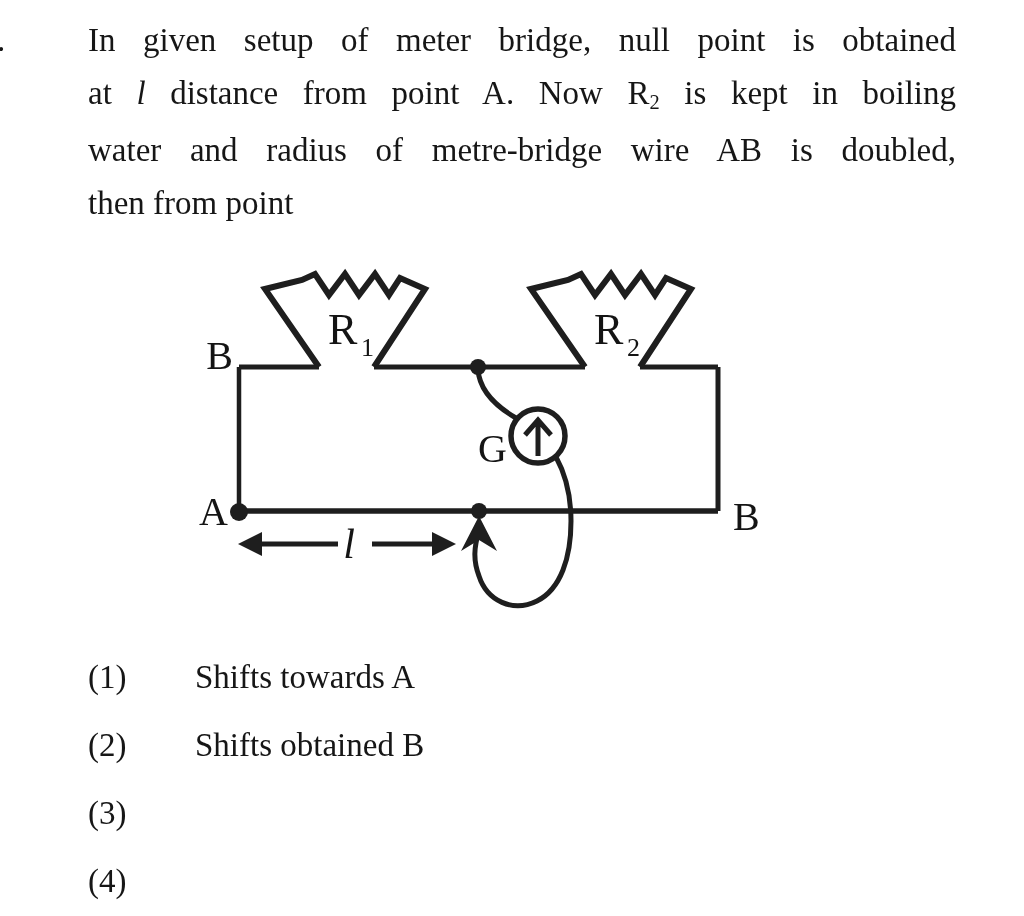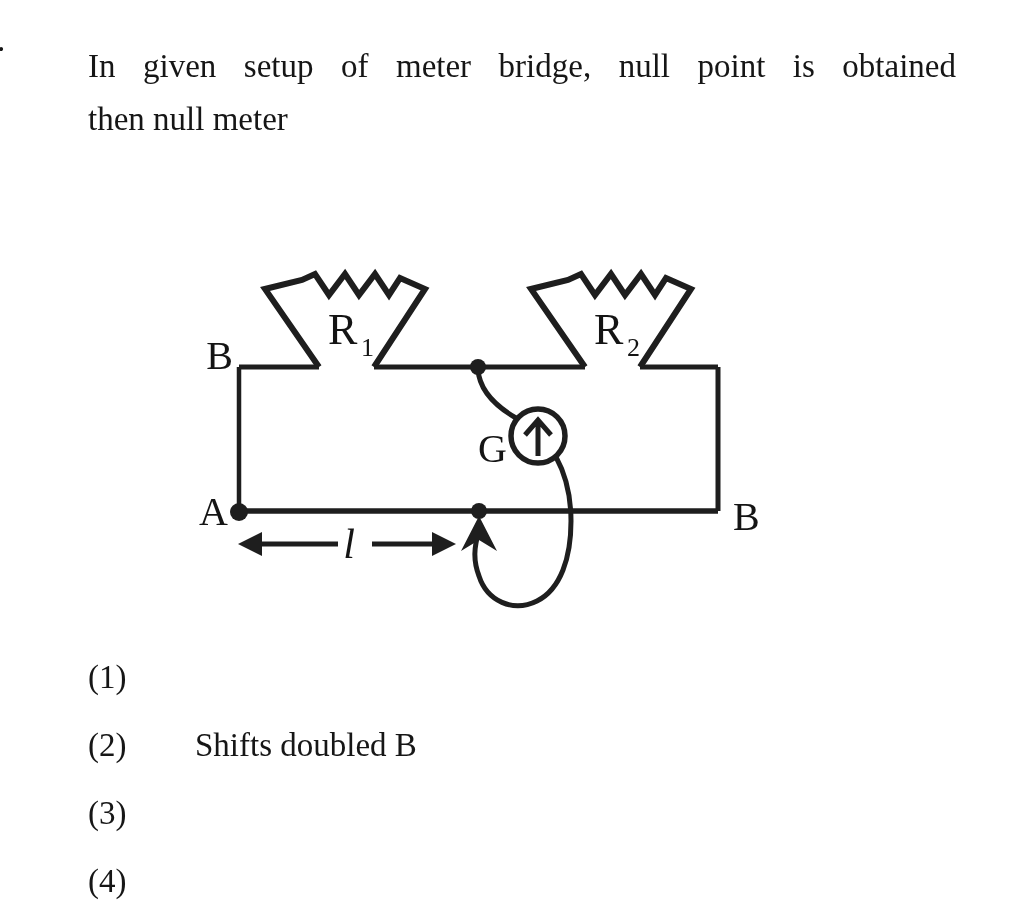--- a/index.html
+++ b/index.html
@@ -15,21 +15,21 @@
   }
   .num-fragment {
     position: absolute; left: -3px; top: 14px;
     font-size: 33px; line-height: 53px;
   }
   .question {
     position: absolute; left: 88px; top: 14px; width: 868px;
     font-size: 33px; line-height: 53px;
   }
   .q-line { white-space: normal; }
-  .q-line.just { text-align: justify; text-align-last: justify; margin-top: 26px; }
+  .q-line.just { text-align: justify; text-align-last: justify; }
   .q-line i { font-style: italic; }
   .q-line sub.r-sub {
     font-size: 0.62em;
     vertical-align: baseline;
     position: relative; top: 0.22em;
   }
   .diagram {
     position: absolute; left: 185px; top: 250px;
     width: 610px; height: 380px;
   }
@@ -43,21 +43,23 @@
   .opt-label { flex: 1; }
   svg text { fill: #141414; font-family: "Liberation Serif", serif; }
 </style>
 </head>
 <body>
 
 <span class="num-fragment">.</span>
 
 <div class="question">
   <div class="q-line just">In given setup of meter bridge, null point is obtained</div>
-  <div class="q-line">then null meter</div>
+  <div class="q-line just"><span>at </span><i>l</i><span> distance from point A. Now R</span><sub class="r-sub">2</sub><span> is kept in boiling</span></div>
+  <div class="q-line just">water and radius of metre-bridge wire AB is doubled,</div>
+  <div class="q-line">then from point</div>
 </div>
 
 <svg class="diagram" viewBox="185 250 610 380" xmlns="http://www.w3.org/2000/svg">
   <g stroke="#1e1e1e" fill="none" stroke-linecap="butt" stroke-linejoin="miter">
 
     <path d="M 478 369 C 479 388 492 404 516 418" stroke-width="5"></path>
 
     <path d="M 556 457 C 567 477 571 497 571 521 C 571 557 561 589 537 601 C 513 613 487 601 479 576 C 473 560 474 547 479 531" stroke-width="5"></path>
 
     <path d="M 239 367 L 239 511" stroke-width="4.5"></path>
@@ -100,24 +102,25 @@
   <text x="361" y="356" font-size="26">1</text>
   <text x="594" y="344" font-size="44">R</text>
   <text x="627" y="356" font-size="26">2</text>
   <text x="507" y="462" font-size="40" text-anchor="end">G</text>
   <text x="349" y="558" font-size="42" font-style="italic" text-anchor="middle">l</text>
 </svg>
 
 <div class="options">
   <div class="opt-row">
     <span class="opt-num">(1)</span>
+    <span class="opt-label">Shifts towards A</span>
   </div>
   <div class="opt-row">
     <span class="opt-num">(2)</span>
-    <span class="opt-label">Shifts doubled B</span>
+    <span class="opt-label">Shifts obtained B</span>
   </div>
   <div class="opt-row">
     <span class="opt-num">(3)</span>
   </div>
   <div class="opt-row">
     <span class="opt-num">(4)</span>
   </div>
 </div>
 
 </body></html>

